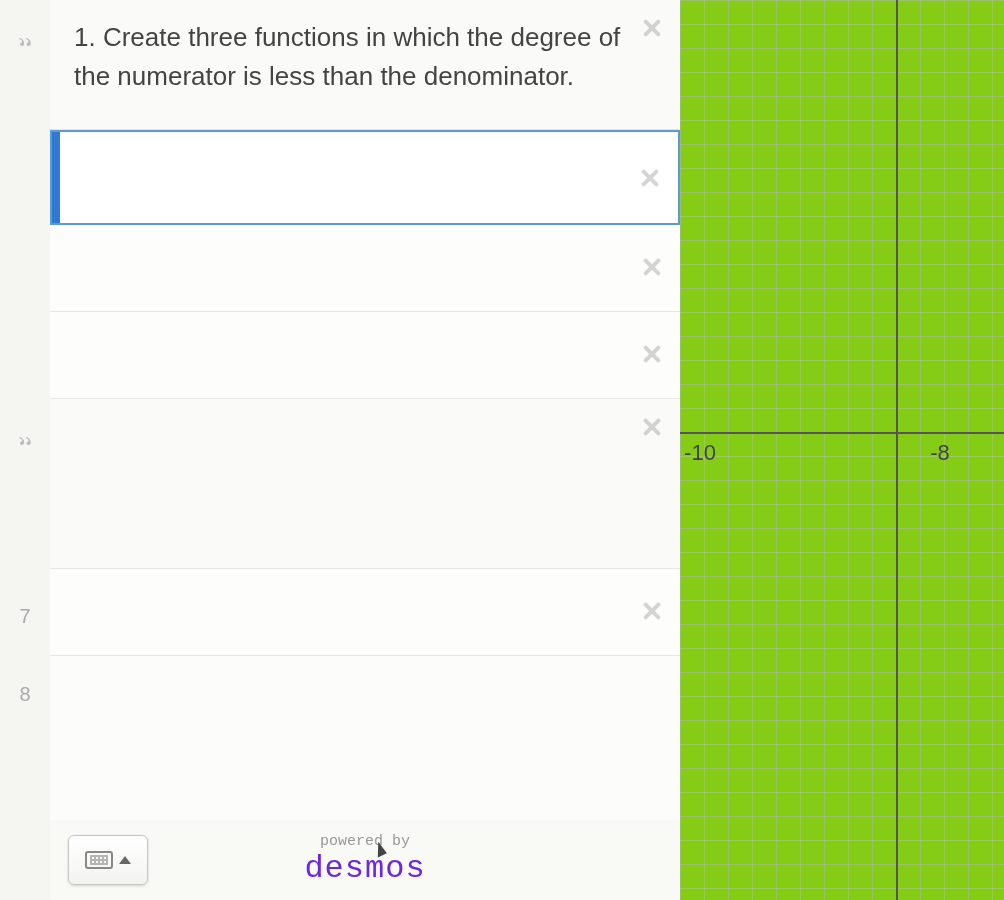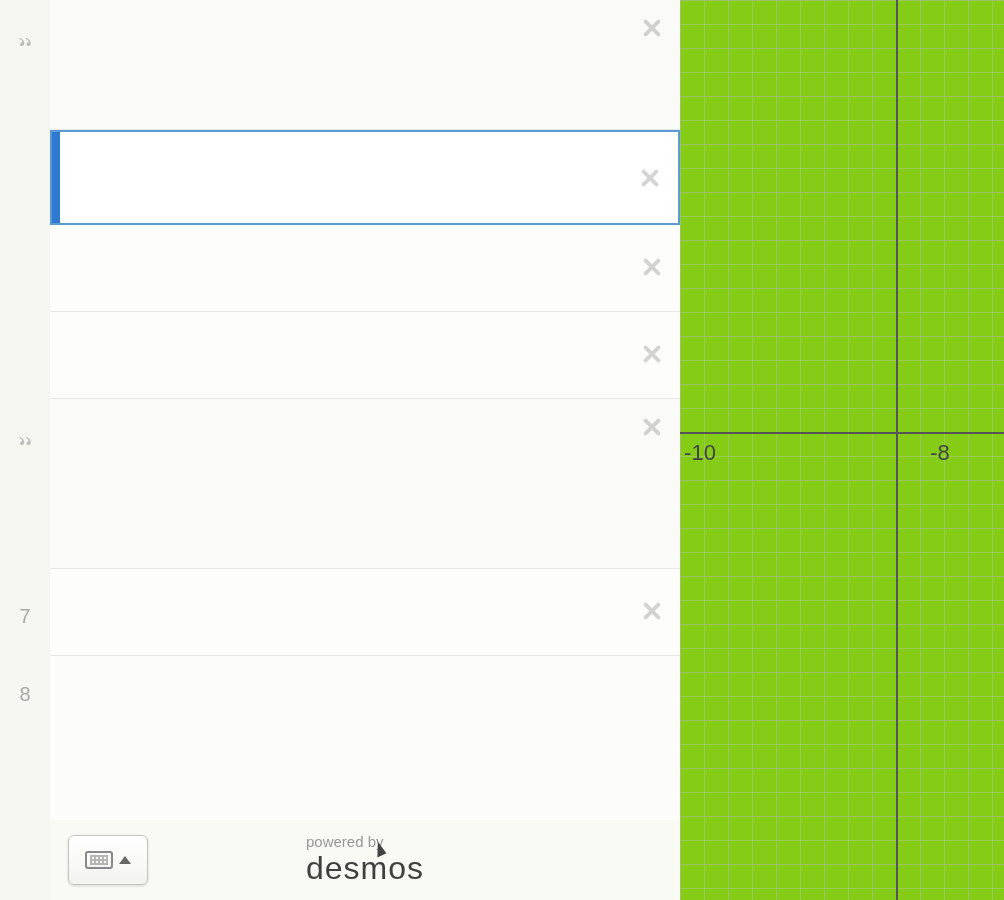--- a/index.html
+++ b/index.html
@@ -158,27 +158,29 @@
     .caret-up {
       width: 0; height: 0;
       border-left: 6px solid transparent;
       border-right: 6px solid transparent;
       border-bottom: 8px solid #666;
     }
     .powered {
       position: absolute;
       left: 50%;
       transform: translateX(-50%);
+      text-align: center;
       color: #999;
       font-size: 15px;
       line-height: 1.1;
+      font-family: Liberation Mono, monospace;
     }
     .powered .brand {
       font-size: 32px;
-      color: #404040;
+      color: #6d28d9;
       letter-spacing: 1px;
       font-weight: 400;
     }
     .cursor-arrow {
       position: absolute;
       left: 58%;
       top: 8px;
       width: 0; height: 0;
       border-left: 7px solid transparent;
       border-right: 3px solid transparent;
@@ -240,20 +242,21 @@
   <div style="height:87px"></div>
   <div style="height:170px"></div>
   <div class="gutter-num">7</div>
   <div class="gutter-num" style="height:60px">8</div>
 </div>
 
 <div class="panel">
 
   <div class="row note" style="min-height:130px;">
     <span class="quote-icon">“</span>
+    <div class="note-text">1. Create three functions in which the degree of the numerator is less than the denominator.</div>
     <div class="close-x"></div>
   </div>
 
   <div class="row input-row active">
     <div class="row-handle"></div>
     <input class="expr-input" value="" style="">
     <div class="close-x" style="top:32px"></div>
   </div>
 
   <div class="row empty-row">

